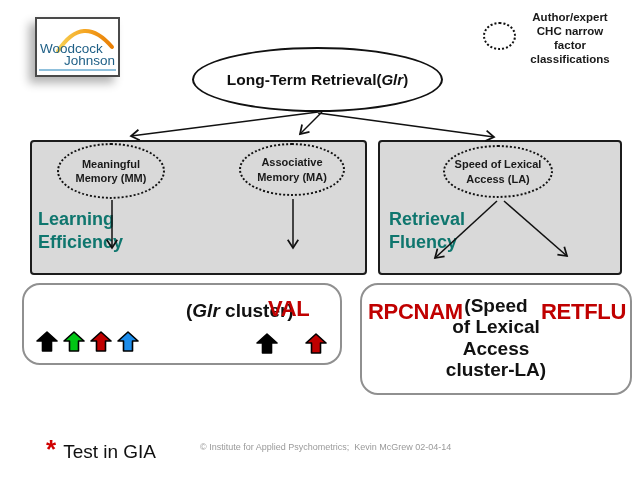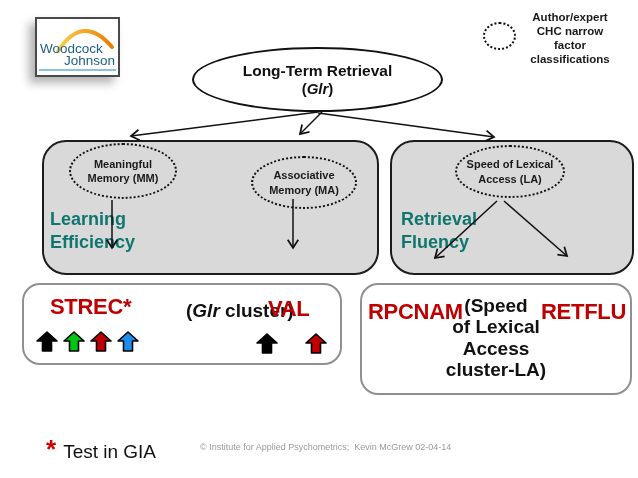--- a/index.html
+++ b/index.html
@@ -24,40 +24,39 @@
     border:2.5px dotted #111;border-radius:50%;box-sizing:border-box;background:#fff;
   }
   .legend-text{
     position:absolute;left:521px;top:10px;width:98px;text-align:center;
     font-size:11.5px;line-height:1.22;font-weight:600;color:#1a1a1a;
   }
   
   .root-ellipse{
     position:absolute;left:192px;top:47px;width:251px;height:65px;background:#fff;
     border:2.5px solid #111;border-radius:50%;box-sizing:border-box;
-    display:flex;flex-direction:column;align-items:center;justify-content:center;
+    display:flex;flex-direction:row;align-items:center;justify-content:center;
   }
   .root-title{font-size:15.5px;font-weight:600;line-height:1.25;}
   .root-sub{font-size:15px;font-weight:600;line-height:1.2;white-space:pre-wrap;}
   .ital{font-style:italic;}
   
   .gray-box{
-    position:absolute;background:#D9D9D9;border:2.5px solid #1c1c1c;border-radius:24px;
+    position:absolute;background:#D9D9D9;border:2.5px solid #1c1c1c;border-radius:4px;
     box-sizing:border-box;
-    margin-left:12px;
   }
   .gray-box.left{left:30px;top:140px;width:337px;height:135px;}
   .gray-box.right{left:378px;top:140px;width:244px;height:135px;}
   .dotted-ellipse{
     position:absolute;border:2.5px dotted #111;border-radius:50%;box-sizing:border-box;
     display:flex;align-items:center;justify-content:center;text-align:center;
     font-size:11px;line-height:1.3;font-weight:600;color:#1a1a1a;
   }
   .dotted-ellipse.mm{left:25px;top:1px;width:108px;height:56px;}
-  .dotted-ellipse.ma{left:207px;top:14px;width:106px;height:53px;}
+  .dotted-ellipse.ma{left:207px;top:1px;width:106px;height:53px;}
   .dotted-ellipse.la{left:63px;top:3px;width:110px;height:53px;}
   .box-label{
     position:absolute;font-size:18px;font-weight:600;line-height:1.25;color:#0f766e;
   }
   .gray-box.left .box-label{left:6px;top:66px;}
   .gray-box.right .box-label{left:9px;top:66px;}
   
   .white-box{
     position:absolute;background:#fff;border:2px solid #909090;border-radius:18px;
     box-sizing:border-box;
@@ -137,21 +136,20 @@
   <div class="gray-box right">
     <div class="dotted-ellipse la">
       <span class="pre-line">Speed of Lexical
 Access (LA)</span>
     </div>
     <div class="box-label pre-line">Retrieval
 Fluency</div>
   </div>
 
   <div class="white-box glr">
-    <div class="test-label strec">STREC*</div>
     <div class="cluster-label"><span>(</span><span class="ital">Glr</span><span> cluster)</span></div>
     <div class="test-label val">VAL</div>
 
     <svg class="up-arrow" style="left:12px;top:46px" width="22" height="21" viewBox="0 0 22 21">
       <polygon points="11,1 21,10 15.5,10 15.5,20 6.5,20 6.5,10 1,10" stroke="#000" stroke-width="1.6" stroke-linejoin="round" fill="#000000"></polygon>
     </svg>
     <svg class="up-arrow" style="left:39px;top:46px" width="22" height="21" viewBox="0 0 22 21">
       <polygon points="11,1 21,10 15.5,10 15.5,20 6.5,20 6.5,10 1,10" stroke="#000" stroke-width="1.6" stroke-linejoin="round" fill="#00C515"></polygon>
     </svg>
     <svg class="up-arrow" style="left:66px;top:46px" width="22" height="21" viewBox="0 0 22 21">

